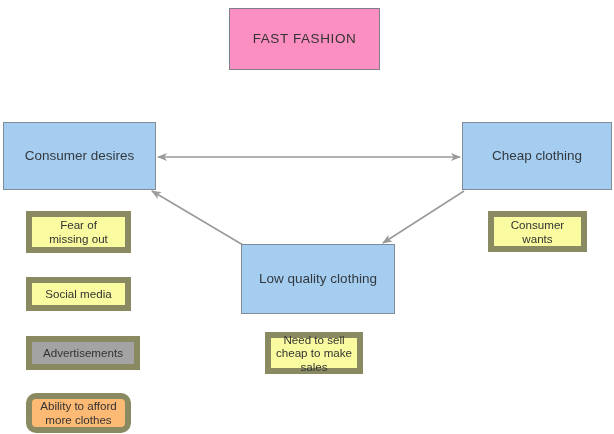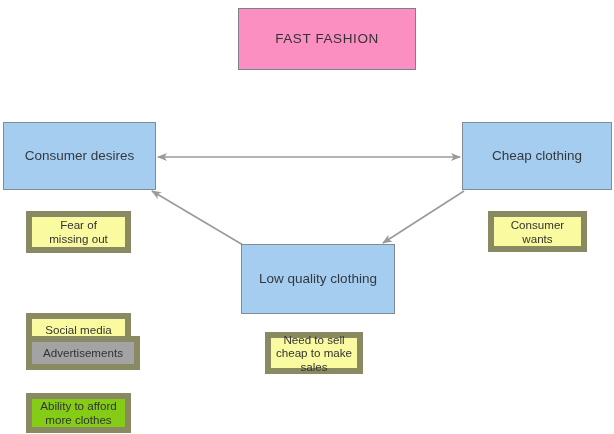--- a/index.html
+++ b/index.html
@@ -70,36 +70,36 @@
         <path d="M10,0 L0,4 L10,8 L7.4,4 Z" fill="#9a9a9a"></path>
       </marker>
     </defs>
     <g id="edge-group">
         <line x1="158" y1="157" x2="460" y2="157" stroke="#9a9a9a" stroke-width="1.6" marker-end="url(#ah-end)" marker-start="url(#ah-start)"></line>
         <line x1="243" y1="245" x2="152" y2="191" stroke="#9a9a9a" stroke-width="1.6" marker-end="url(#ah-end)"></line>
         <line x1="464" y1="191" x2="383" y2="243" stroke="#9a9a9a" stroke-width="1.6" marker-end="url(#ah-end)"></line>
       </g>
   </svg>
 
-  <div class="node node-pink" style="left: 238px; top: 8px; width: 178px; height: 62px; background: rgb(251, 143, 194); border-color: rgb(127, 127, 140);">FAST FASHION</div>
+  <div class="node node-pink" style="left: 229px; top: 8px; width: 151px; height: 62px; background: rgb(251, 143, 194); border-color: rgb(127, 127, 140);">FAST FASHION</div>
 
   <div class="node node-blue" style="left: 3px; top: 122px; width: 153px; height: 68px; background: rgb(165, 205, 240); border-color: rgb(127, 139, 150);">Consumer desires</div>
 
   <div class="node node-blue" style="left: 241px; top: 244px; width: 154px; height: 70px; background: rgb(165, 205, 240); border-color: rgb(127, 139, 150);">Low quality clothing</div>
 
   <div class="node node-blue" style="left: 462px; top: 122px; width: 150px; height: 68px; background: rgb(165, 205, 240); border-color: rgb(127, 139, 150);">Cheap clothing</div>
 
   <div class="node node-yellow" style="left: 26px; top: 211px; width: 105px; height: 42px; background: rgb(250, 250, 160); border-color: rgb(138, 138, 98);">Fear of
 missing out</div>
 
-  <div class="node node-yellow" style="left: 26px; top: 277px; width: 105px; height: 34px; background: rgb(250, 250, 160); border-color: rgb(138, 138, 98); margin-top: 36px;">Social media</div>
+  <div class="node node-yellow" style="left: 26px; top: 277px; width: 105px; height: 34px; background: rgb(250, 250, 160); border-color: rgb(138, 138, 98);">Social media</div>
 
   <div class="node node-yellow" style="left: 26px; top: 336px; width: 114px; height: 34px; background: #a3a3a3; border-color: rgb(138, 138, 98);">Advertisements</div>
 
-  <div class="node node-yellow" style="left: 26px; top: 393px; width: 105px; height: 40px; background: #84cc16; border-color: rgb(138, 138, 98);">Ability to afford
+  <div class="node node-yellow" style="left: 26px; top: 393px; width: 105px; height: 40px; background: #fdba74; border-color: rgb(138, 138, 98); border-radius: 10px;">Ability to afford
 more clothes</div>
 
   <div class="node node-yellow" style="left: 488px; top: 211px; width: 99px; height: 41px; background: rgb(250, 250, 160); border-color: rgb(138, 138, 98);">Consumer
 wants</div>
 
 
   <div class="node node-yellow" style="left: 265px; top: 332px; width: 98px; height: 42px; background: rgb(250, 250, 160); border-color: rgb(138, 138, 98);">Need to sell
 cheap to make
 sales</div>
 

